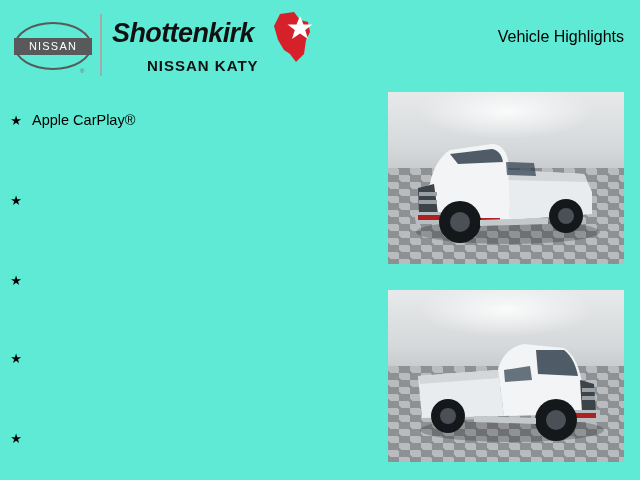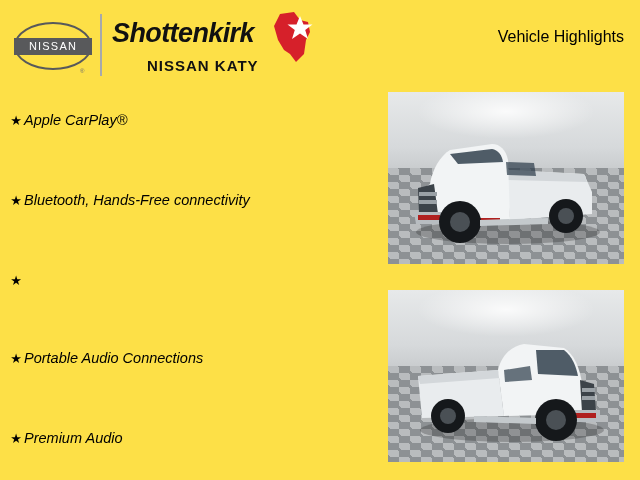--- a/index.html
+++ b/index.html
@@ -10,21 +10,21 @@
     width: 640px;
     height: 480px;
     background: #ffffff;
     font-family: "Liberation Sans", sans-serif;
     overflow: hidden;
   }
   .page {
     position: relative;
     width: 640px;
     height: 480px;
-    background: #fde047;
+    background: #5eead4;
   }
 
   
   .header {
     position: absolute;
     top: 0;
     left: 0;
     width: 640px;
     height: 86px;
   }
@@ -159,25 +159,25 @@
   .feature-row:nth-child(5) { top: 332px; }
   .bullet-star {
     width: 16px;
     font-size: 13px;
     color: #000000;
     text-align: center;
     line-height: 1;
     flex: none;
   }
   .feature-text {
+    margin-left: 8px;
     font-size: 14.5px;
     color: #000000;
     line-height: 1;
     white-space: nowrap;
-    font-style: italic;
   }
 
   
   .photo {
     position: absolute;
     overflow: hidden;
     background: #cfd2d4;
   }
   .photo-top {
     left: 388px;
@@ -267,35 +267,32 @@
 
   <div class="features">
 
     <div class="feature-row">
       <div class="bullet-star">★</div>
       <div class="feature-text">Apple CarPlay®</div>
     </div>
 
     <div class="feature-row">
       <div class="bullet-star">★</div>
-      <div class="feature-text">Bluetooth, Hands-Free connectivity</div>
-    </div>
-
-    <div class="feature-row">
-      <div class="bullet-star">★</div>
-    </div>
-
-    <div class="feature-row">
-      <div class="bullet-star">★</div>
-      <div class="feature-text">Portable Audio Connections</div>
-    </div>
-
-    <div class="feature-row">
-      <div class="bullet-star">★</div>
-      <div class="feature-text">Premium Audio</div>
+    </div>
+
+    <div class="feature-row">
+      <div class="bullet-star">★</div>
+    </div>
+
+    <div class="feature-row">
+      <div class="bullet-star">★</div>
+    </div>
+
+    <div class="feature-row">
+      <div class="bullet-star">★</div>
     </div>
   </div>
 
   <div class="photo photo-top">
     <div class="wall">
       <div class="wall-glow"></div>
     </div>
     <div class="floor"></div>
     <div class="truck">
       <svg viewBox="0 0 236 172" xmlns="http://www.w3.org/2000/svg">

